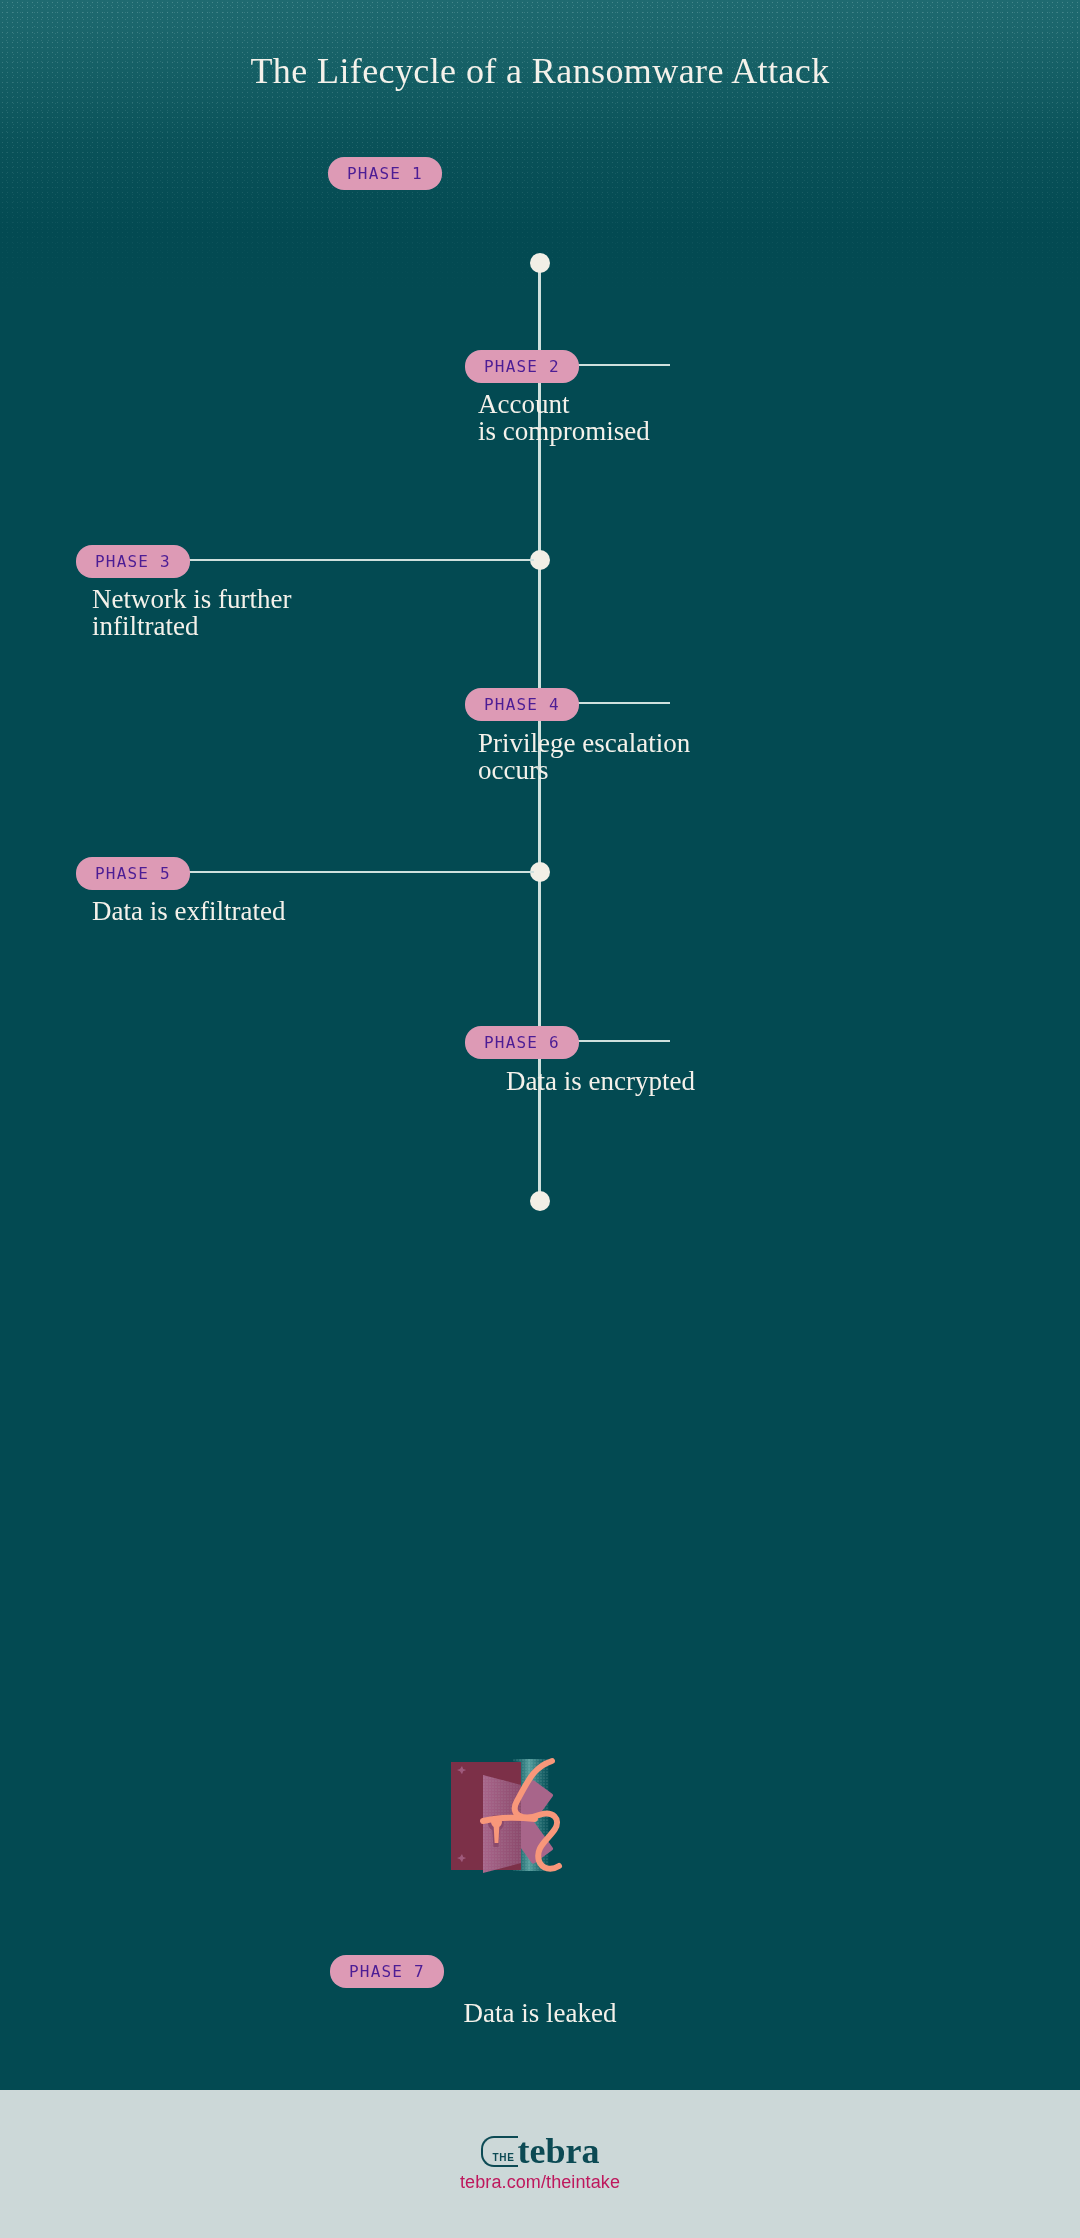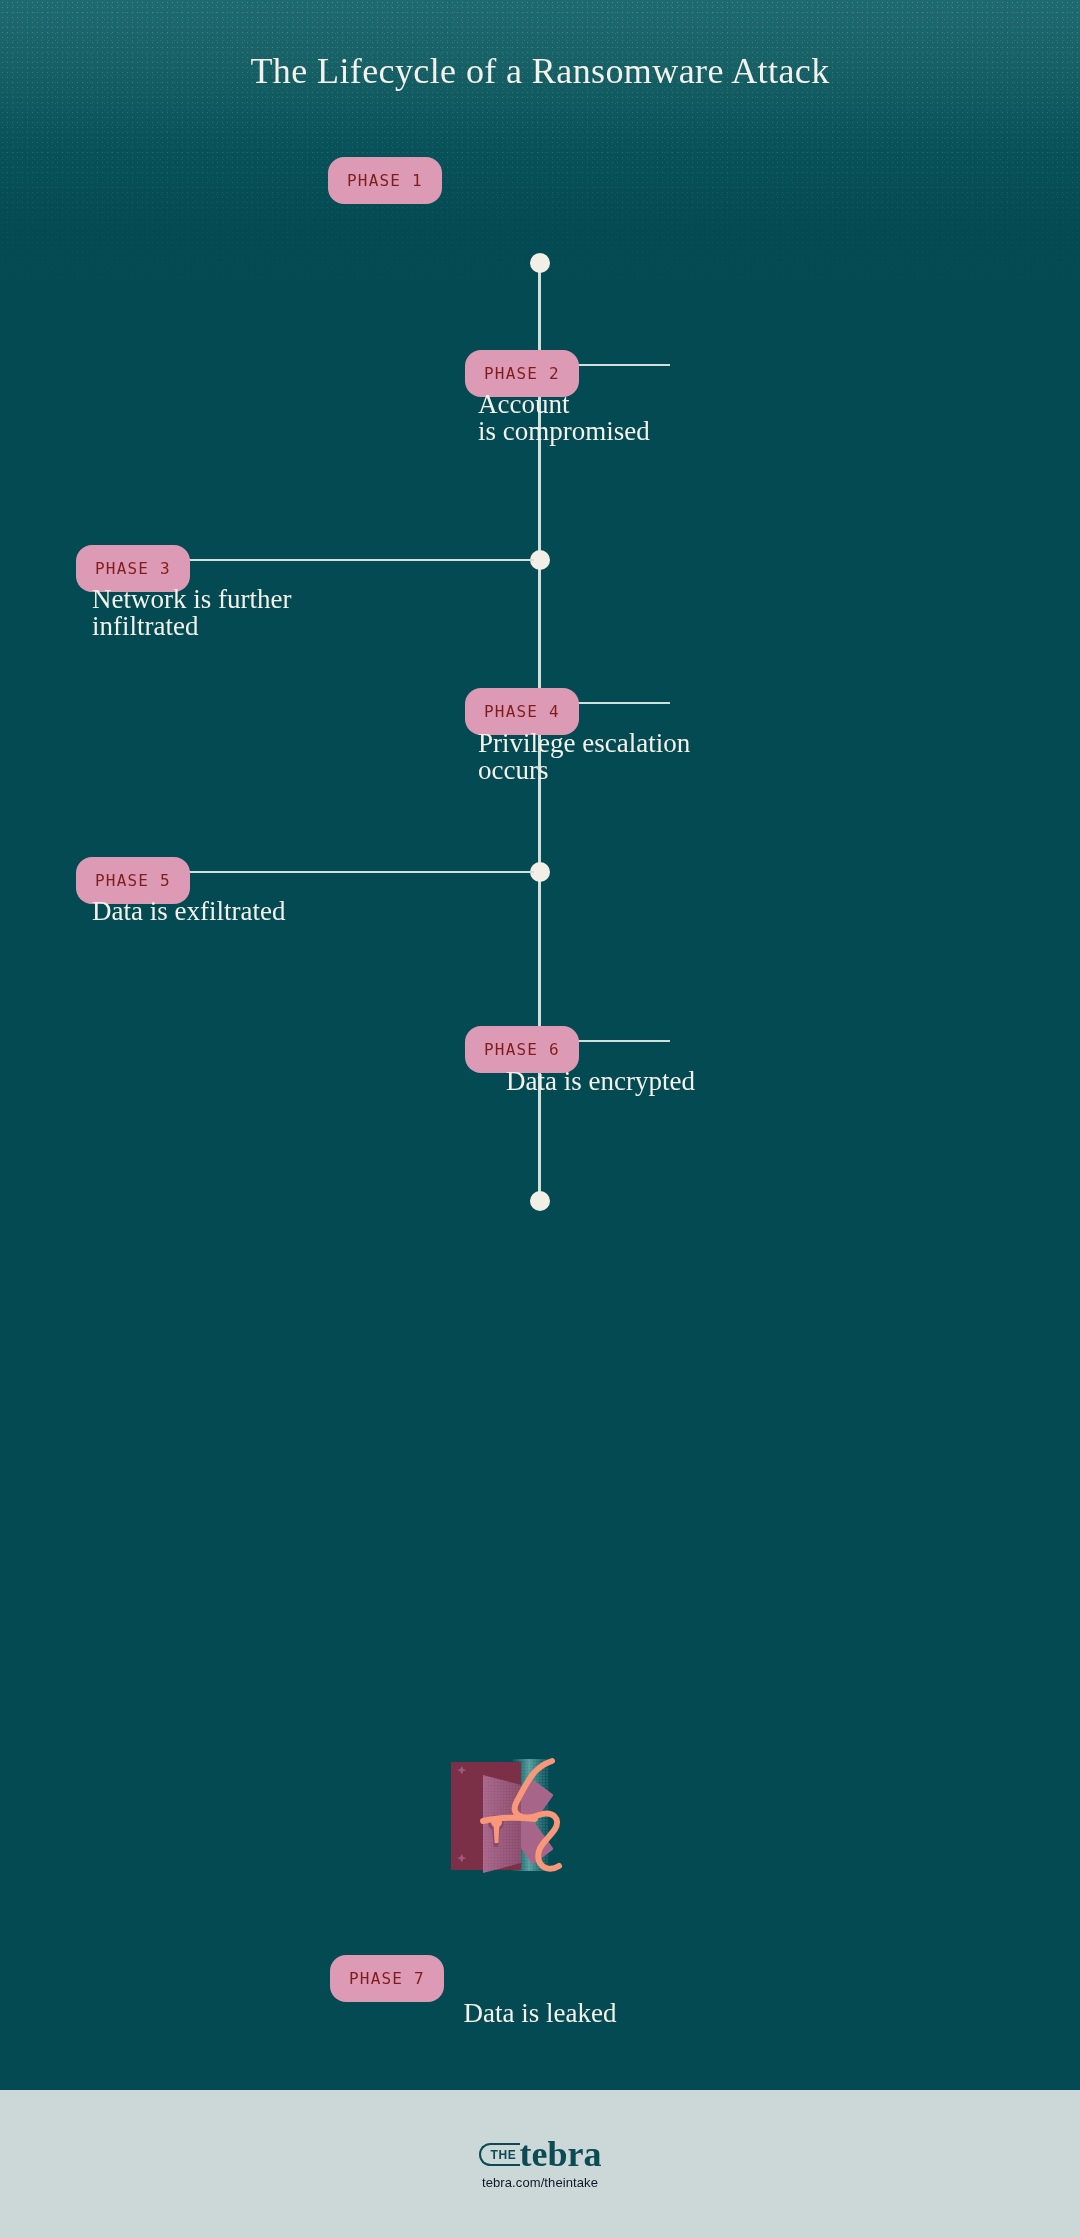--- a/index.html
+++ b/index.html
@@ -63,24 +63,24 @@
   }
   .connector{
     position:absolute;
     height:2px;
     background:#cfe0dd;
   }
 
   
   .badge{
     position:absolute;
-    height:47px;
+    height:33px;
     border-radius:16px;
     background:#dd9ab5;
-    color:#7f1d1d;
+    color:#4c1d95;
     font-family:"DejaVu Sans Mono", monospace;
     font-size:16px;
     letter-spacing:1.2px;
     display:flex; align-items:center; justify-content:flex-start;
     padding:0 19px;
     white-space:nowrap;
   }
   .caption{
     position:absolute;
     color:#f4f1ea;
@@ -106,40 +106,40 @@
     align-items:center; justify-content:center;
   }
   .logo-row{
     display:flex; align-items:center; justify-content:center;
     margin-bottom:4px;
   }
   .logo-the{
     border:2.4px solid #0c4a54;
     border-radius:13px 0 0 13px;
     border-right:none;
-    padding:3px 4px 1px 10px;
+    padding:14px 4px 1px 10px;
     font-family:"Liberation Sans", sans-serif;
     font-weight:700;
-    font-size:12px;
+    font-size:10px;
     letter-spacing:.6px;
     color:#0c4a54;
     line-height:1.25;
   }
   .logo-intake{
     font-family:"Liberation Serif", serif;
     font-weight:700;
     font-size:36px;
     color:#0c4a54;
     line-height:.9;
     margin-left:-1px;
   }
   .footer-url{
     font-family:"Liberation Sans", sans-serif;
-    font-size:13px;
-    color:#0f172a;
+    font-size:18px;
+    color:#be185d;
     letter-spacing:.1px;
   }
 </style>
 </head>
 <body>
 
 <div id="page">
 
   <div class="topwash"></div>
   <div class="grain"></div>

